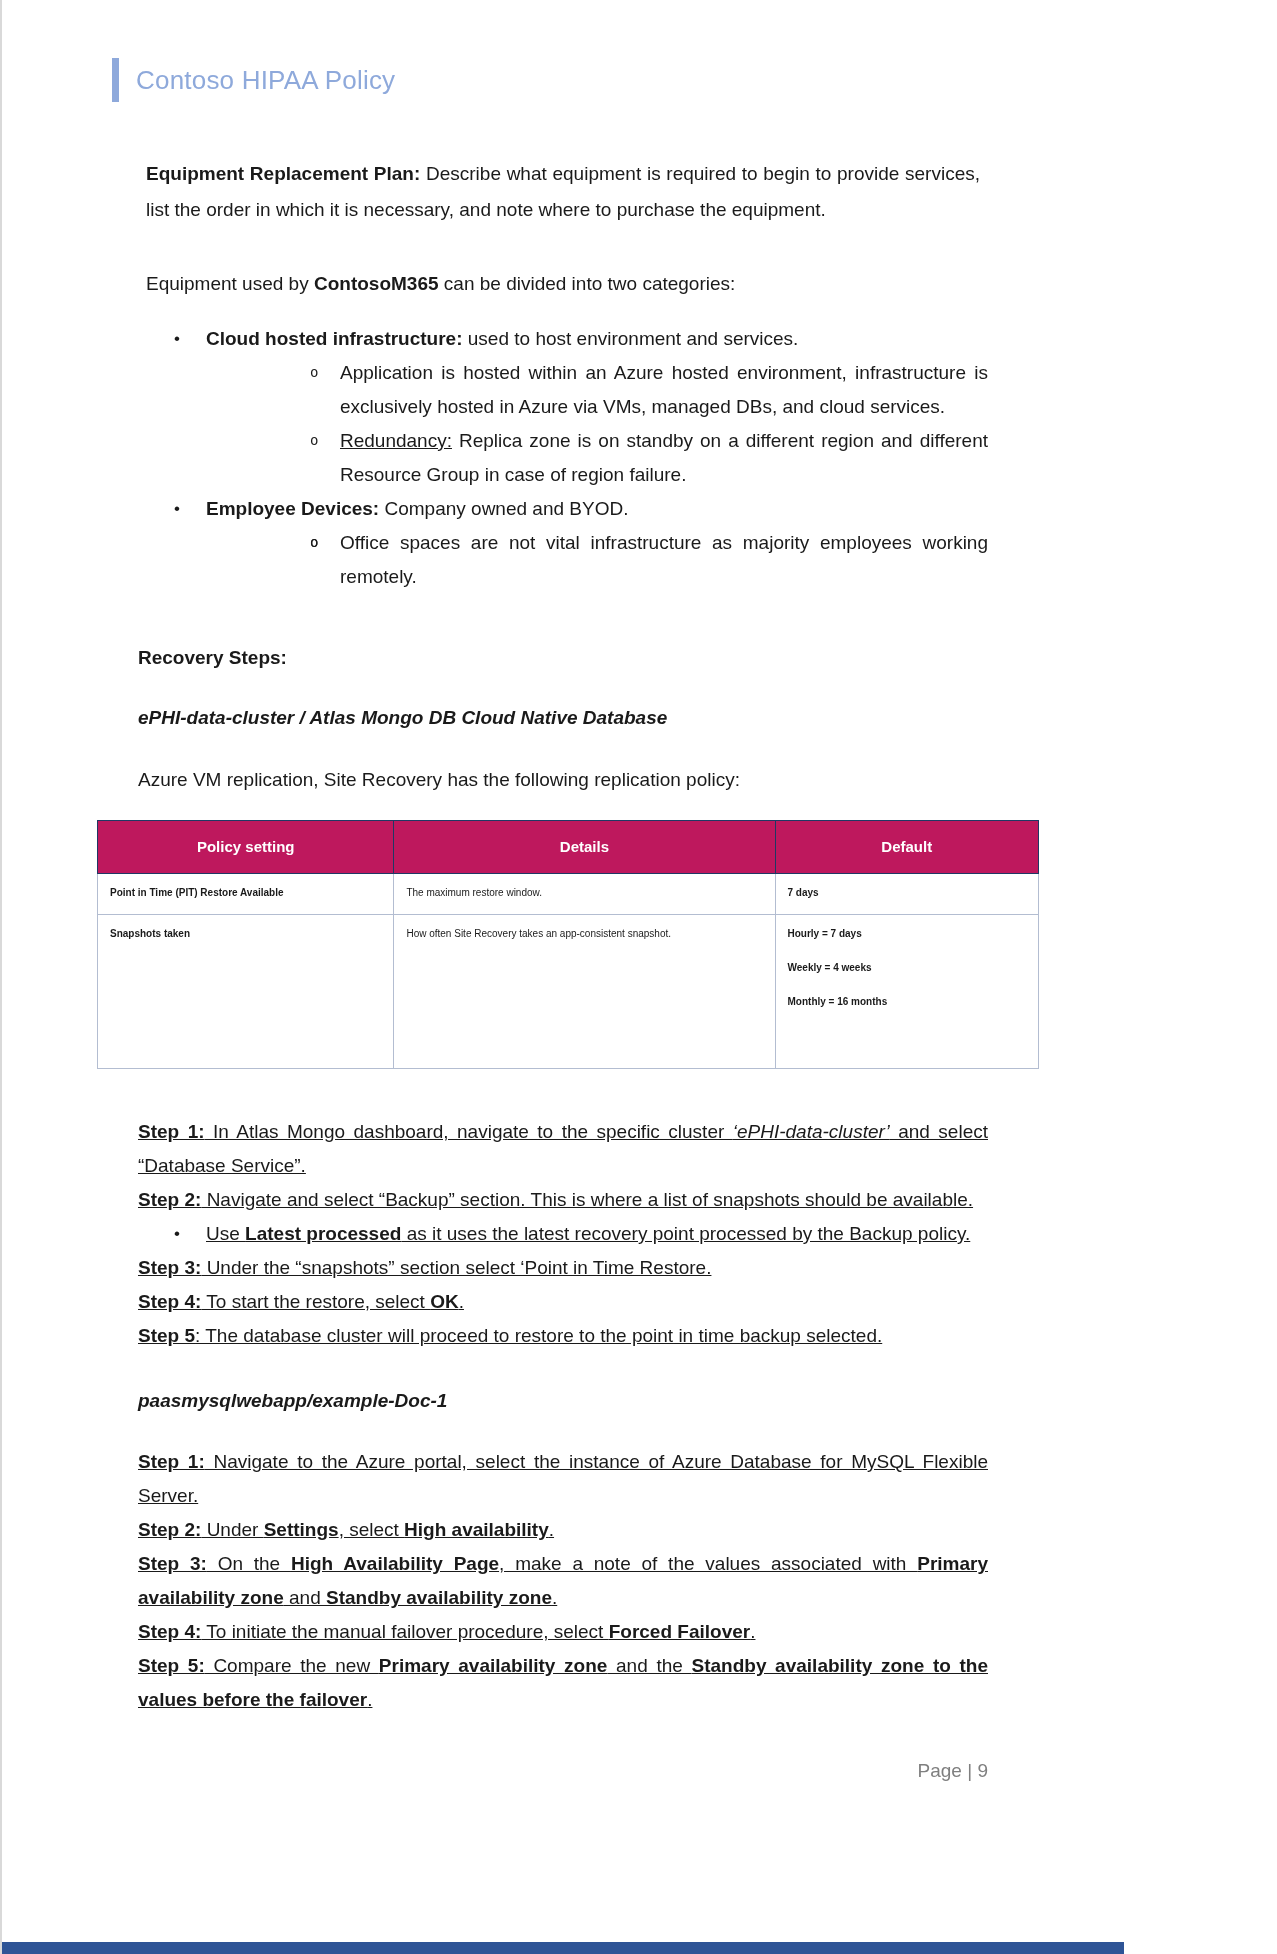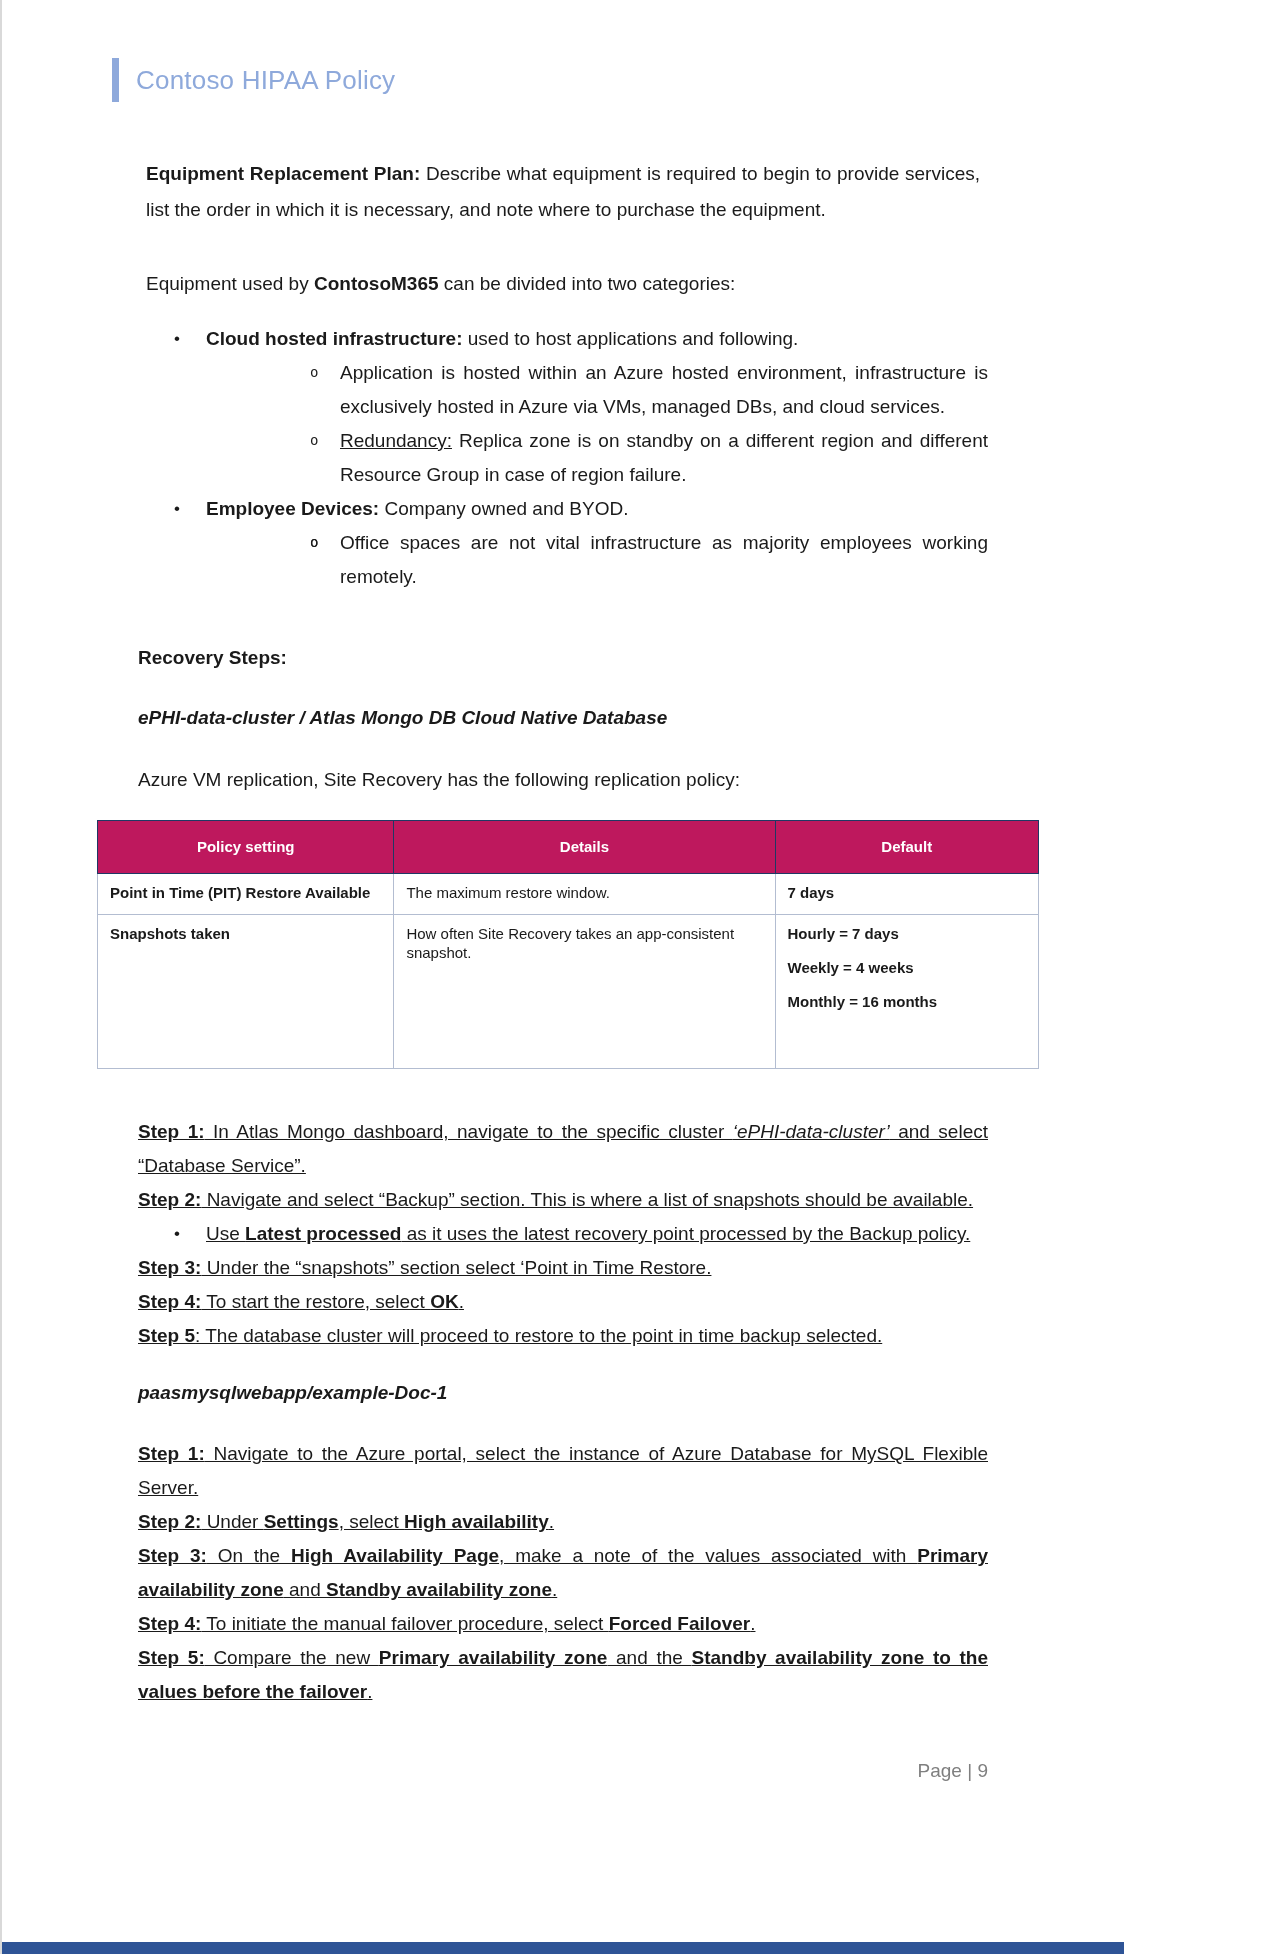--- a/index.html
+++ b/index.html
@@ -38,34 +38,34 @@
 
   
   .policy-table { border-collapse:collapse; width:942px; margin:22px 0 0 -41px; table-layout:fixed; }
   .policy-table th {
     background:#be185d; color:#ffffff;
     font-size:15px; font-weight:700; text-align:center;
     padding:17px 8px; border:1px solid #1f3864; line-height:18px;
   }
   .policy-table td {
     border:1px solid #b3bdd1; vertical-align:top;
-    font-size:15px; line-height:19px; padding:9px 12px 12px 12px;
+    font-size:10px; line-height:19px; padding:9px 12px 12px 12px;
     background:#ffffff;
   }
   .col-setting { width:31.5%; } .col-details { width:40.5%; } .col-default { width:28%; }
   td.cell-setting, td.cell-default { font-weight:700; }
   .row-tall td { height:132px; }
   .cell-default p { margin:0 0 15px 0; }
   .cell-default p:last-child { margin-bottom:0; }
 
   
   .steps { margin-top:46px;text-decoration:underline; }
   .steps .step { margin:0; text-align:justify; line-height:34px; }
   .steps .bullet { position:relative; padding-left:68px; }
-  .h-mysql { margin:22px 0 0 0; }
+  .h-mysql { margin:30px 0 0 0; }
   .steps-mysql { margin-top:26px; }
 
   .run-b { font-weight:700; }
   .run-i { font-style:italic; }
   .run-u { text-decoration:underline; }
 
   
   .footer {
     position:absolute; right:136px; top:1760px;
     font-size:19px; color:#7f7f7f;
@@ -87,21 +87,21 @@
 
   <main>
 
     <p class="para para-equipment"><span class="run-b">Equipment Replacement Plan: </span><span>Describe what equipment is required to begin to provide services, list the order in which it is necessary, and note where to purchase the equipment.</span></p>
 
     <p class="para para-categories"><span>Equipment used by </span><span class="run-b">ContosoM365</span><span> can be divided into two categories:</span></p>
 
     <ul class="l1">
       <li>
         <span class="m1">•</span>
-        <span><span class="run-b">Cloud hosted infrastructure:</span><span> used to host applications and following.</span></span>
+        <span><span class="run-b">Cloud hosted infrastructure:</span><span> used to host environment and services.</span></span>
         <ul class="l2">
           <li>
             <span class="m2">o</span>
             <span><span>Application is hosted within an Azure hosted environment, infrastructure is exclusively hosted in Azure via VMs, managed DBs, and cloud services.</span></span>
           </li>
           <li>
             <span class="m2">o</span>
             <span><span class="run-u">Redundancy:</span><span> Replica zone is on standby on a different region and different Resource Group in case of region failure.</span></span>
           </li>
         </ul>

